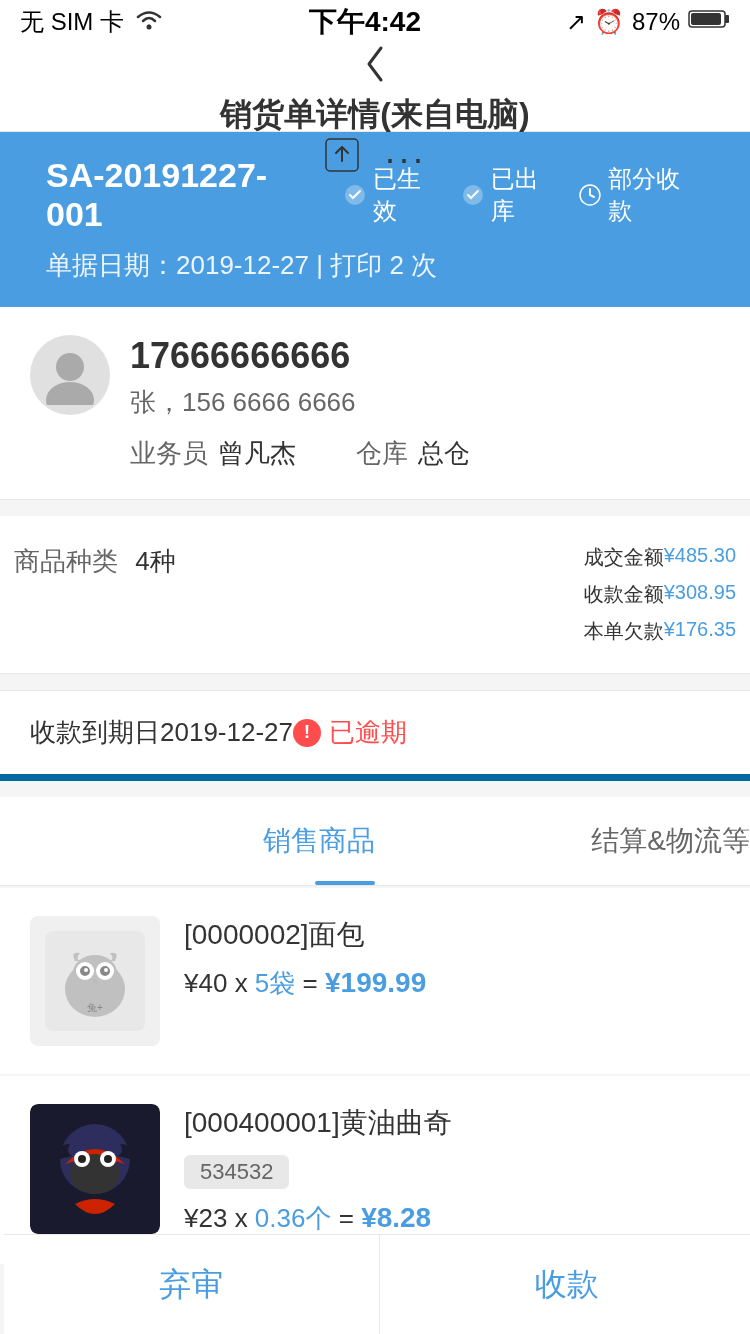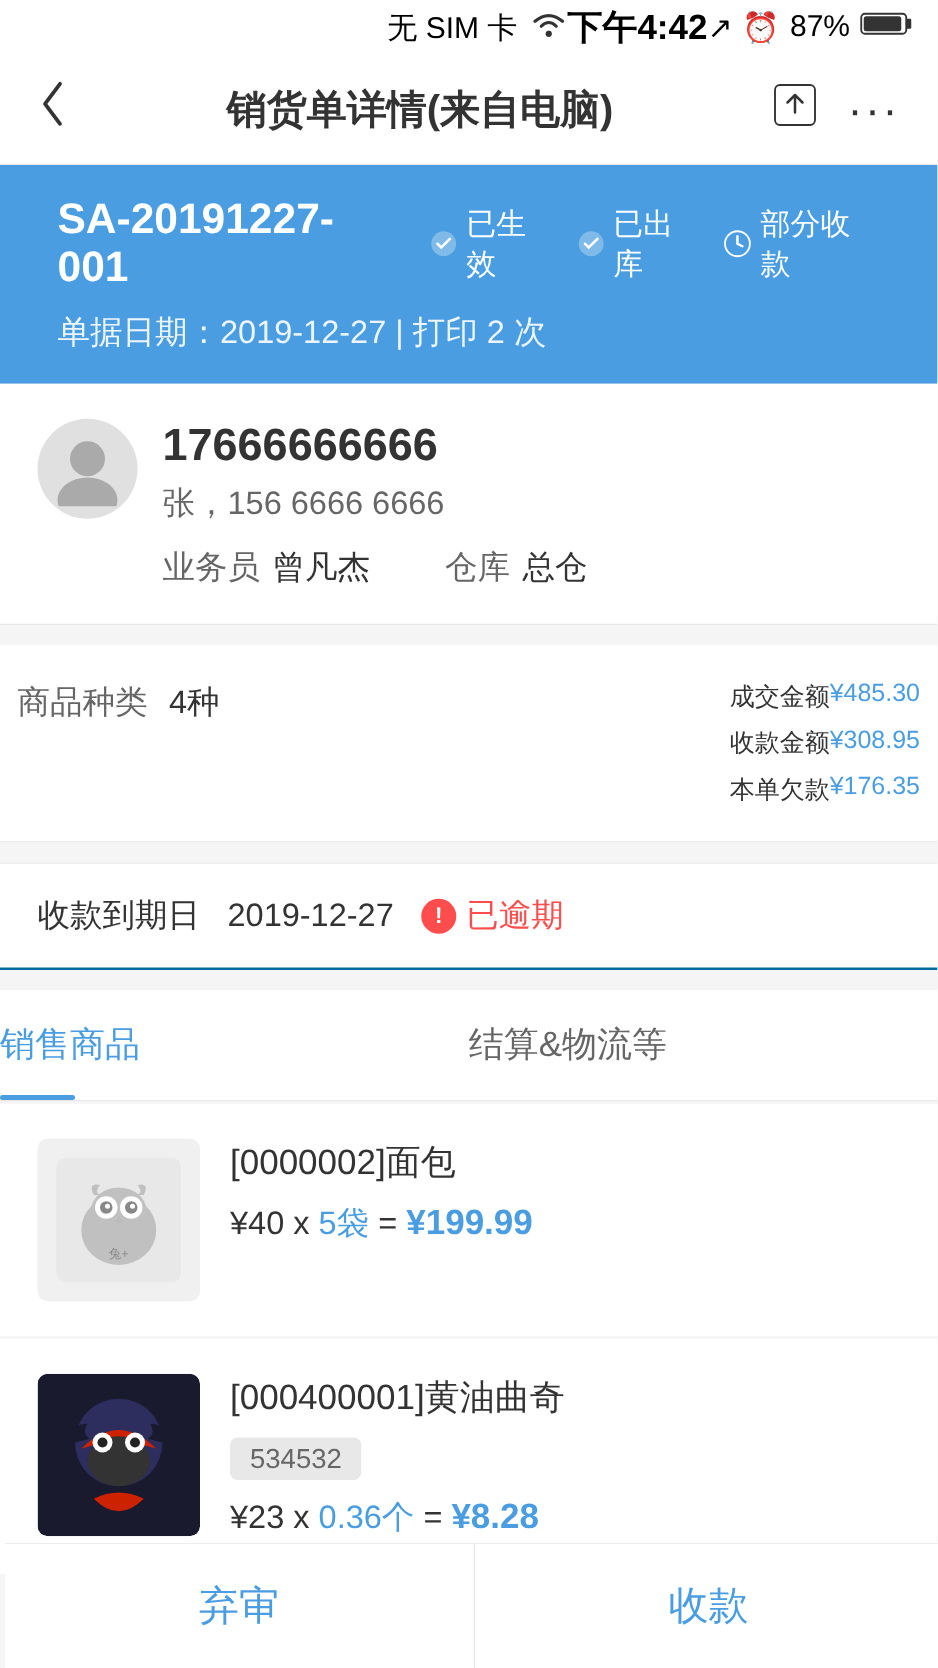--- a/index.html
+++ b/index.html
@@ -12,38 +12,39 @@
       overflow-x: hidden;
       font-size: 28px;
     }
 
     
     .status-bar {
       background: #fff;
       height: 44px;
       display: flex;
       align-items: center;
-      justify-content: flex-end;
+      justify-content: space-between;
       padding: 0 20px;
       font-size: 24px;
       font-weight: 500;
     }
     .status-left { display: flex; align-items: center; gap: 10px; }
     .status-center { font-size: 28px; font-weight: 600; }
     .status-right { display: flex; align-items: center; gap: 8px; font-size: 24px; }
 
     
     .nav-bar {
       background: #fff;
       height: 88px;
       display: flex;
       align-items: center;
       justify-content: space-between;
       padding: 0 30px;
       border-bottom: 1px solid #e8e8e8;
+      flex-direction: column;
     }
     .nav-back {
       font-size: 36px;
       color: #333;
       cursor: pointer;
     }
     .nav-title {
       font-size: 32px;
       font-weight: 600;
       color: #333;
@@ -140,24 +141,24 @@
     .summary-row-value { color: #4a9de0; font-weight: 500; }
 
     
     .due-date-section {
       background: #fff;
       padding: 24px 30px;
       font-size: 26px;
       color: #333;
       display: flex;
       align-items: center;
-      gap: 22px;
+      gap: 0;
       margin-top: 16px;
       border-top: 1px solid #e8e8e8;
-      border-bottom: 2px solid #0369a1;
+      border-bottom: 7px solid #0369a1;
     }
     .overdue-icon {
       background: #ff4d4d;
       color: #fff;
       border-radius: 50%;
       width: 28px;
       height: 28px;
       display: inline-flex;
       align-items: center;
       justify-content: center;
@@ -172,21 +173,21 @@
       border-bottom: 1px solid #e8e8e8;
     }
     .tabs {
       display: flex;
       height: 88px;
     }
     .tab {
       flex: 1;
       display: flex;
       flex-direction: column;
-      align-items: flex-start;
+      align-items: flex-end;
       justify-content: center;
       font-size: 28px;
       cursor: pointer;
       position: relative;
       color: #666;
     }
     .tab.active { color: #4a9de0; }
     .tab-underline {
       position: absolute;
       bottom: 0;

